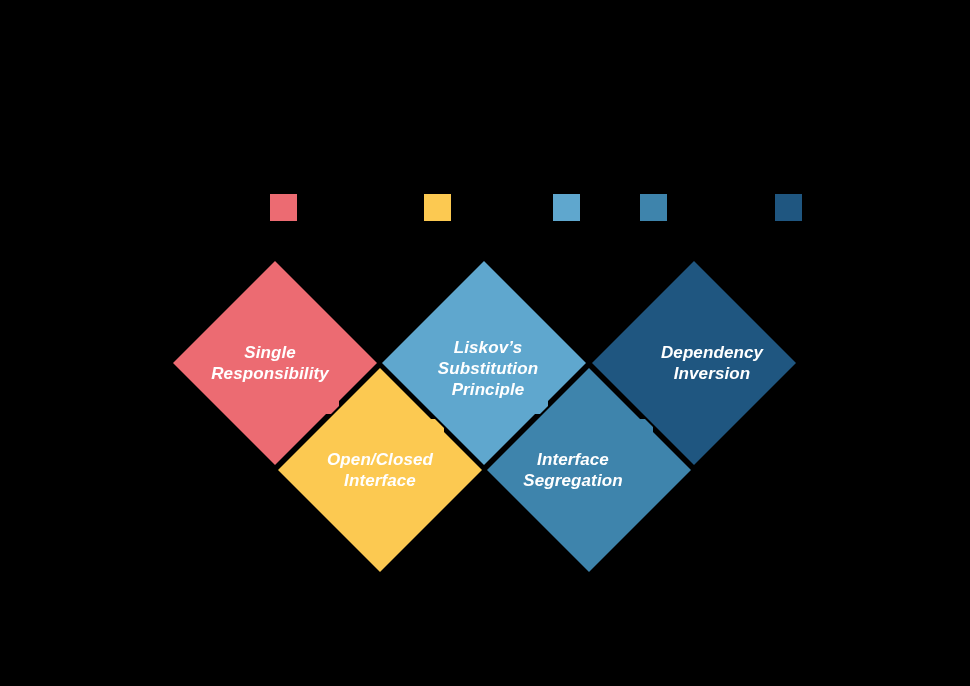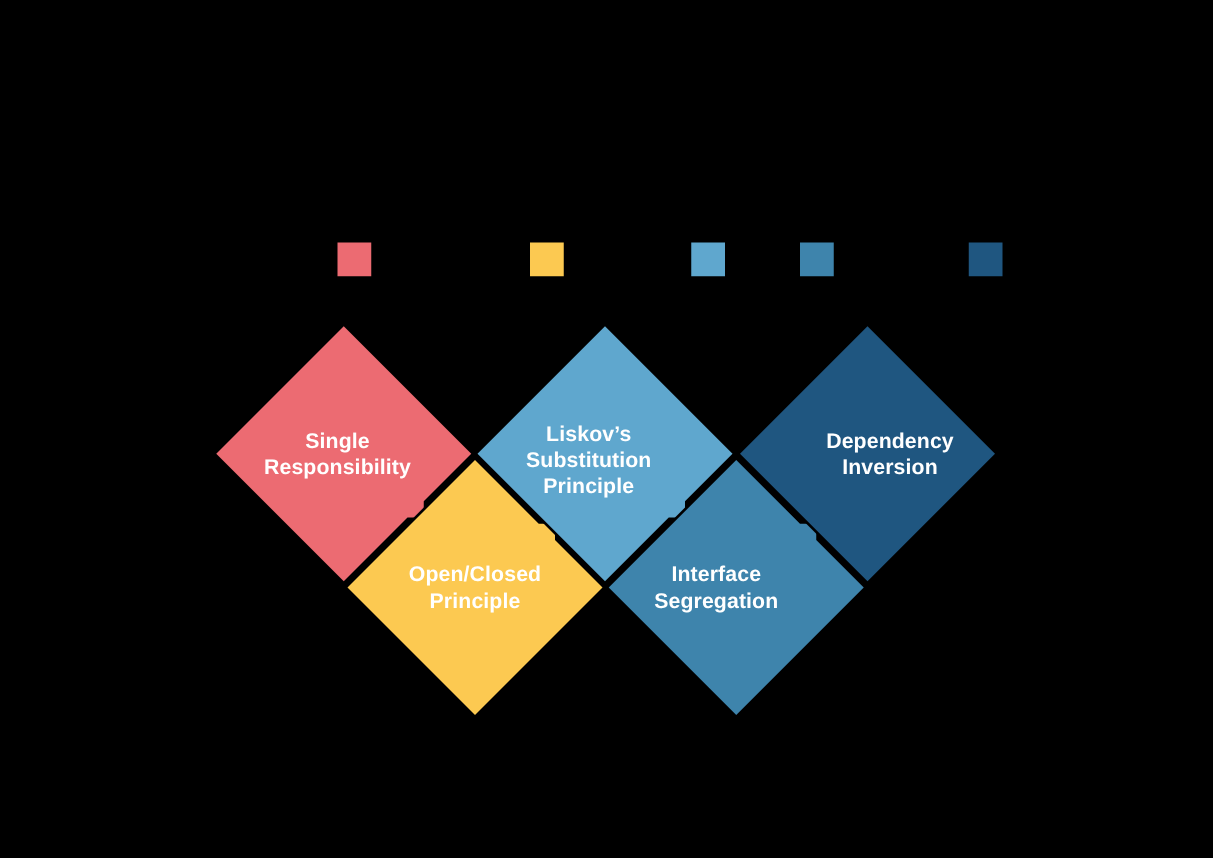--- a/index.html
+++ b/index.html
@@ -15,20 +15,21 @@
     font-family: "Liberation Sans", sans-serif;
     position: relative;
   }
   #stage {
     position: absolute;
     left: 0;
     top: 0;
     width: 970px;
     height: 532px;
     background: #000000;
+    font-style: italic;
   }
   #diagram-svg {
     position: absolute;
     left: 0;
     top: 0;
     width: 970px;
     height: 686px;
     display: block;
   }
   .legend-swatch {
@@ -97,22 +98,22 @@
       <div class="legend-swatch" style="left: 270px; top: 194px; width: 27px; height: 27px; background: rgb(236, 107, 114);"></div>
       <div class="legend-swatch" style="left: 424px; top: 194px; width: 27px; height: 27px; background: rgb(252, 201, 81);"></div>
       <div class="legend-swatch" style="left: 553px; top: 194px; width: 27px; height: 27px; background: rgb(95, 167, 206);"></div>
       <div class="legend-swatch" style="left: 640px; top: 194px; width: 27px; height: 27px; background: rgb(62, 132, 172);"></div>
       <div class="legend-swatch" style="left: 775px; top: 194px; width: 27px; height: 27px; background: rgb(31, 86, 128);"></div>
     </div>
   <div id="label-layer">
       <div class="diamond-label" style="left: 270px; top: 363px;">Single
 Responsibility</div>
       <div class="diamond-label" style="left: 380px; top: 470px;">Open/Closed
-Principle</div>
-      <div class="diamond-label" style="left: 471px; top: 368px;">Liskov’s
+Interface</div>
+      <div class="diamond-label" style="left: 488px; top: 368px;">Liskov’s
 Substitution
 Principle</div>
       <div class="diamond-label" style="left: 573px; top: 470px;">Interface
 Segregation</div>
       <div class="diamond-label" style="left: 712px; top: 363px;">Dependency
 Inversion</div>
     </div>
 
 </div>
 

